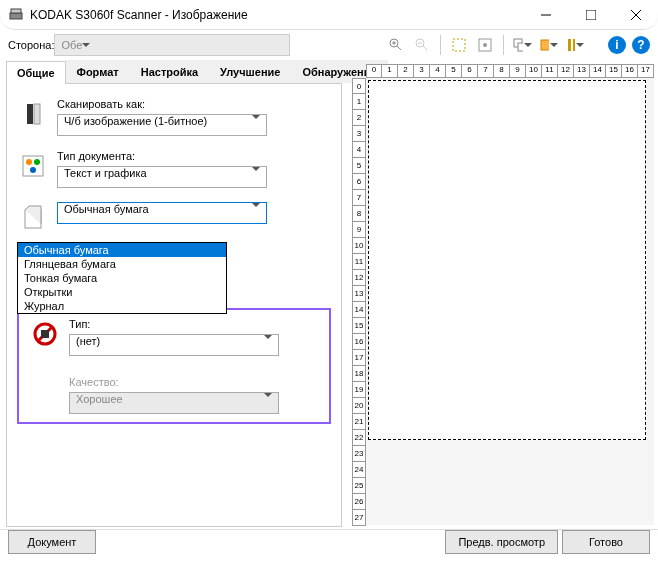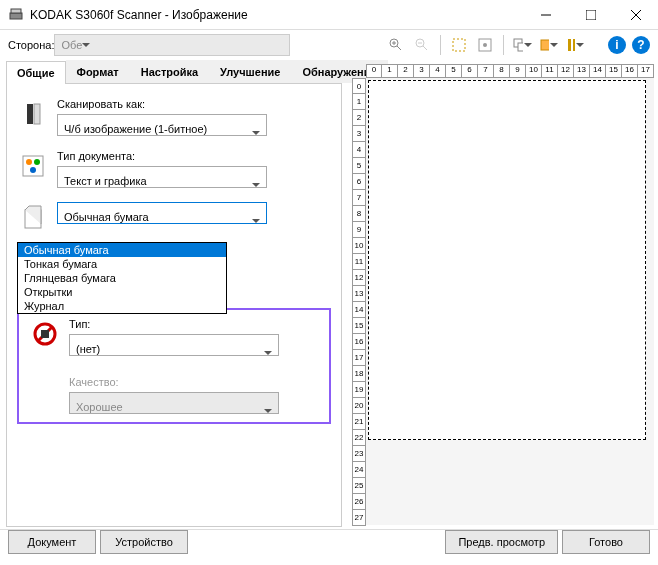--- a/index.html
+++ b/index.html
@@ -1,18 +1,18 @@
 <!DOCTYPE html>
 <html><head>
 <meta charset="utf-8">
 <style>
 * { box-sizing: border-box; margin: 0; padding: 0; font-family: 'Segoe UI', Tahoma, sans-serif; font-size: 11px; }
 body { background: #fff; width: 658px; height: 565px; overflow: hidden; }
 
-.titlebar { height: 30px; display: flex; align-items: center; padding: 0 0 0 8px; background: #fff; border-bottom: 1px solid #ddd; }
+.titlebar { height: 30px; display: flex; align-items: center; padding: 0 0 0 8px; background: #fff; border-bottom: 1px solid #ddd; border-radius: 15px; }
 .titlebar-icon { width: 16px; height: 16px; margin-right: 6px; }
 .titlebar-title { flex: 1; font-size: 12px; color: #000; }
 .win-btns { display: flex; height: 100%; }
 .win-btn { width: 45px; height: 100%; display: flex; align-items: center; justify-content: center; color: #000; }
 
 .toprow { height: 30px; display: flex; align-items: center; padding: 4px 8px; }
 .side-select { width: 236px; height: 22px; border: 1px solid #ccc; background: #eaeaea; color: #888; padding: 0 6px; display: flex; align-items: center; justify-content: flex-start; }
 .toolbar { margin-left: auto; display: flex; align-items: center; gap: 6px; }
 .tool-sep { width: 1px; height: 20px; background: #ccc; margin: 0 2px; }
 .tool-icon { width: 20px; height: 20px; display: flex; align-items: center; justify-content: center; }
@@ -25,21 +25,21 @@
 .tab { padding: 5px 10px; border: 1px solid transparent; border-bottom: none; background: #f0f0f0; cursor: default; font-weight: bold; }
 .tab.active { background: #fff; border-color: #ccc; position: relative; top: 1px; }
 
 .tab-body { border: 1px solid #ccc; border-top: none; padding: 14px 10px 10px 10px; height: calc(100% - 26px); background: #fff; }
 
 .field-row { display: flex; align-items: flex-start; margin-bottom: 14px; }
 .field-icon { width: 32px; height: 32px; margin-right: 8px; flex-shrink: 0; display: flex; align-items: center; justify-content: center; }
 .field-col { flex: 1; }
 .field-label { margin-bottom: 4px; color: #000; }
 .field-label.disabled { color: #999; }
-.combo { width: 210px; height: 22px; border: 1px solid #aaa; background: #fff; padding: 0 6px; display: flex; align-items: flex-end; justify-content: space-between; }
+.combo { width: 210px; height: 22px; border: 1px solid #aaa; background: #fff; padding: 0 6px; display: flex; align-items: flex-start; justify-content: space-between; }
 .combo.disabled { background: #eaeaea; color: #888; }
 .combo.open { border: 1px solid #0078d7; }
 .chev { width: 0; height: 0; border-left: 4px solid transparent; border-right: 4px solid transparent; border-top: 4px solid #555; }
 
 .dropdown { position: absolute; width: 210px; border: 1px solid #000; background: #fff; z-index: 100; }
 .dropdown-item { padding: 1px 6px; }
 .dropdown-item.sel { background: #0078d7; color: #fff; }
 
 .section-label { margin: 4px 0 2px 0; }
 .section-box { border: 2px solid #8b5cf6; padding: 8px 10px; display: flex; align-items: flex-start; }
@@ -204,22 +204,22 @@
               <path d="M6 6 L10 2 L22 2 L22 20" fill="#eee" stroke="#999"></path>
             </svg>
           </div>
         <div class="field-col">
           <div class="combo open">
               <span>Обычная бумага</span>
               <span class="chev"></span>
             </div>
           <div class="dropdown" style="left:0; top:40px;">
             <div class="dropdown-item sel">Обычная бумага</div>
+            <div class="dropdown-item">Глянцевая бумага</div>
             <div class="dropdown-item">Тонкая бумага</div>
-            <div class="dropdown-item">Глянцевая бумага</div>
             <div class="dropdown-item">Открытки</div>
             <div class="dropdown-item">Журнал</div>
           </div>
         </div>
       </div>
 
       <div class="field-row">
         <div class="field-icon">
             <svg width="28" height="28">
               <rect x="4" y="4" width="20" height="20" fill="#fff" stroke="#999"></rect>
@@ -316,17 +316,16 @@
         <div class="ruler-vcell">27</div>
       </div>
     <div class="preview-area">
       <div class="preview-sel"></div>
     </div>
   </div>
 </div>
 
 <div class="bottom">
   <div class="btn">Документ</div>
-  <div class="btn">Устройство</div>
   <div class="spacer"></div>
   <div class="btn">Предв. просмотр</div>
   <div class="btn">Готово</div>
 </div>
 
 </body></html>

